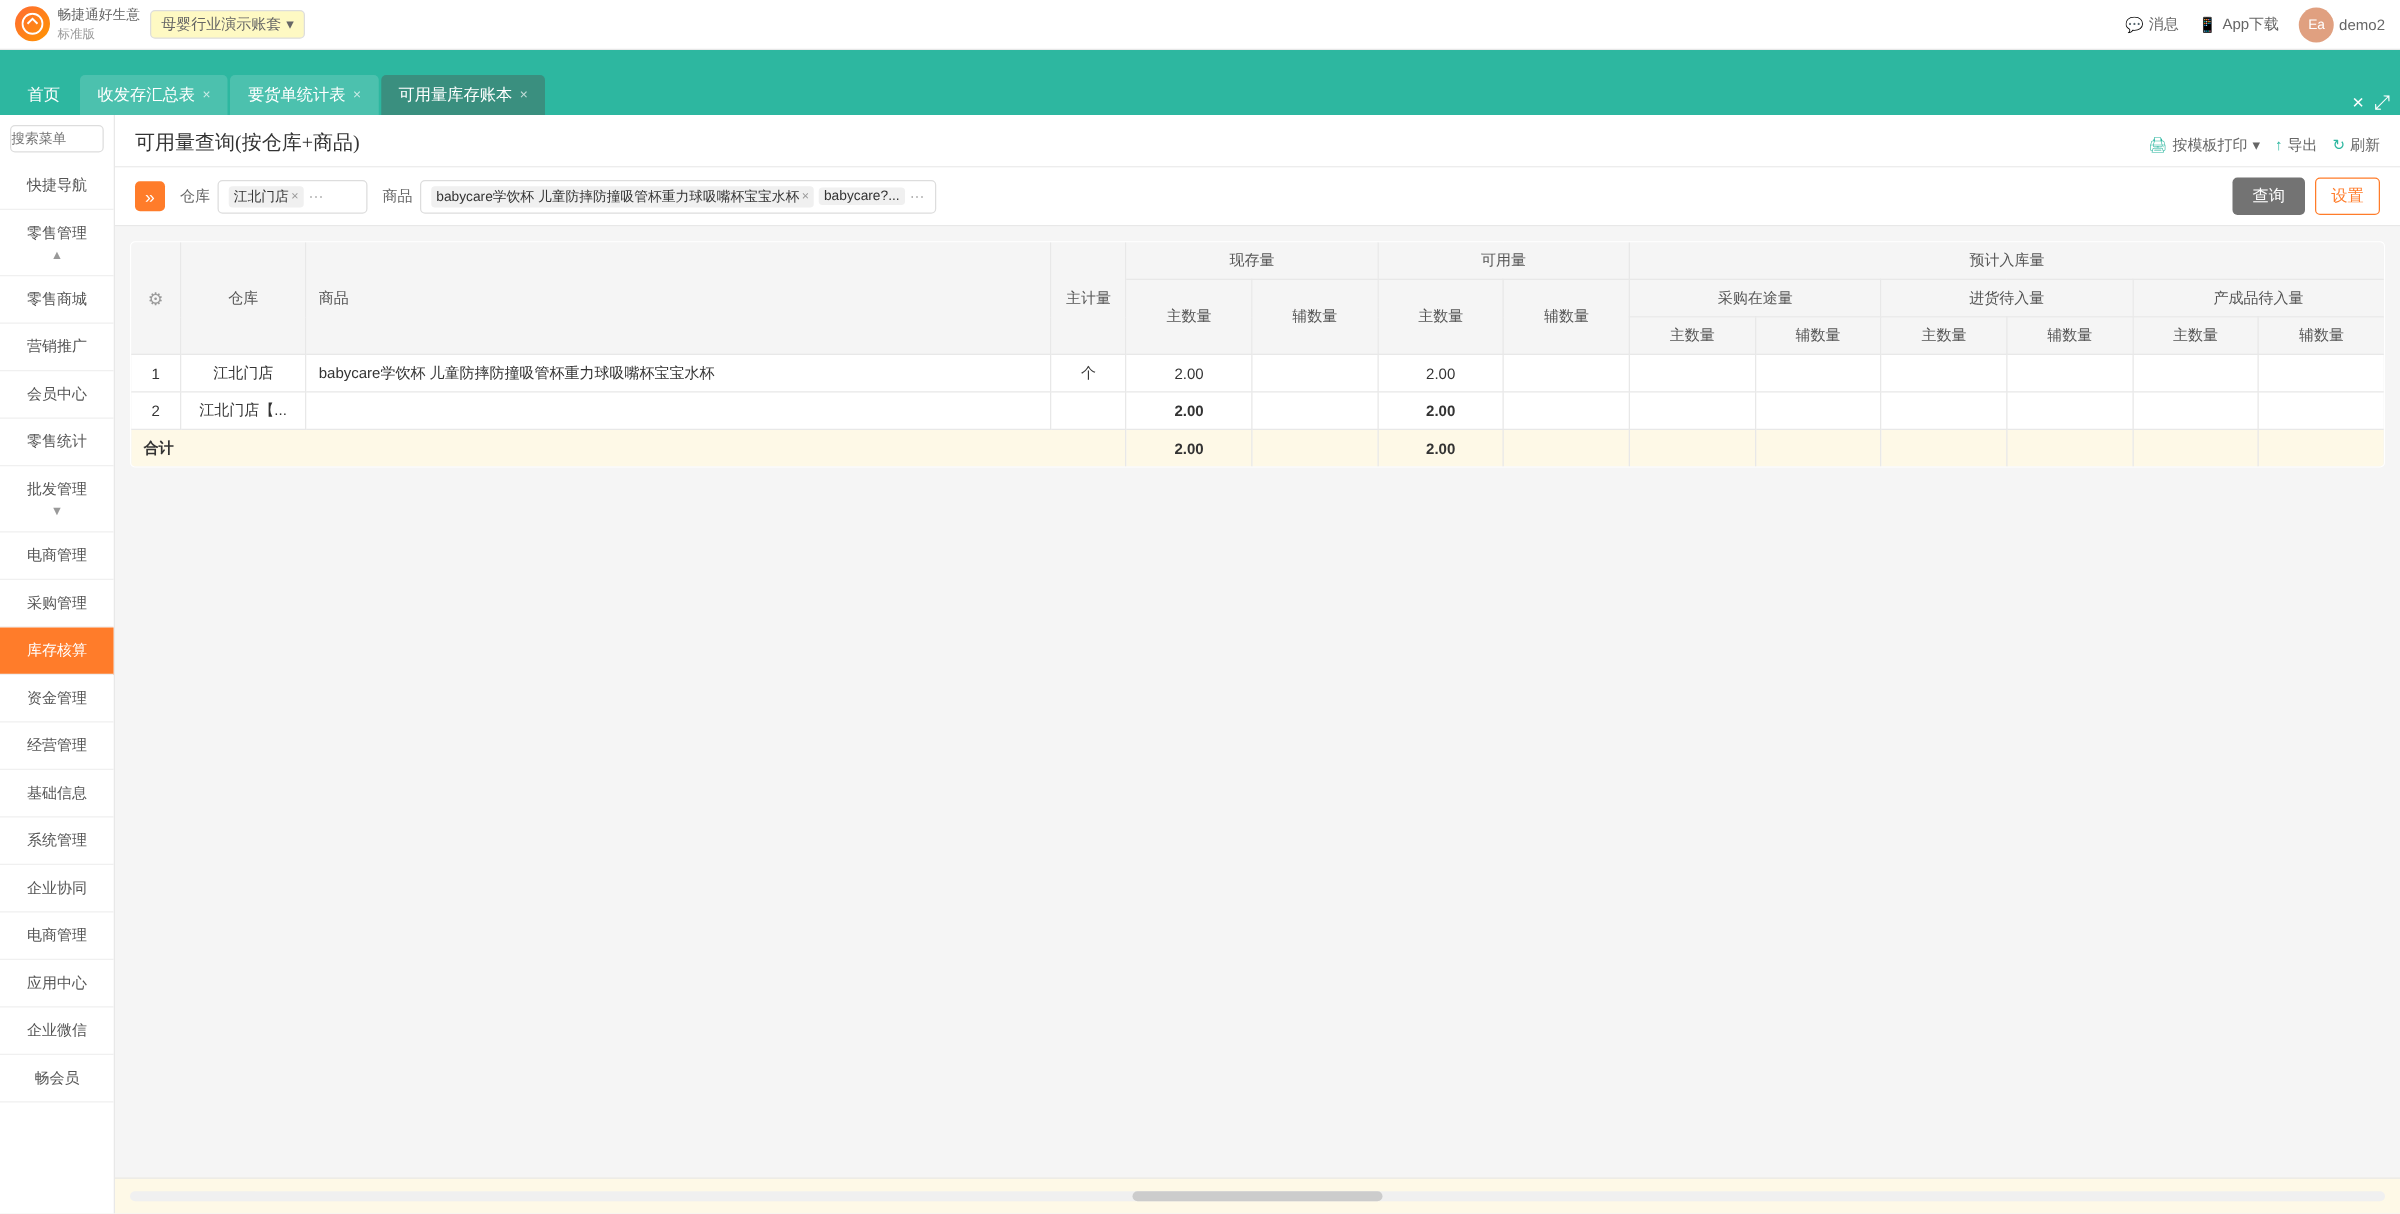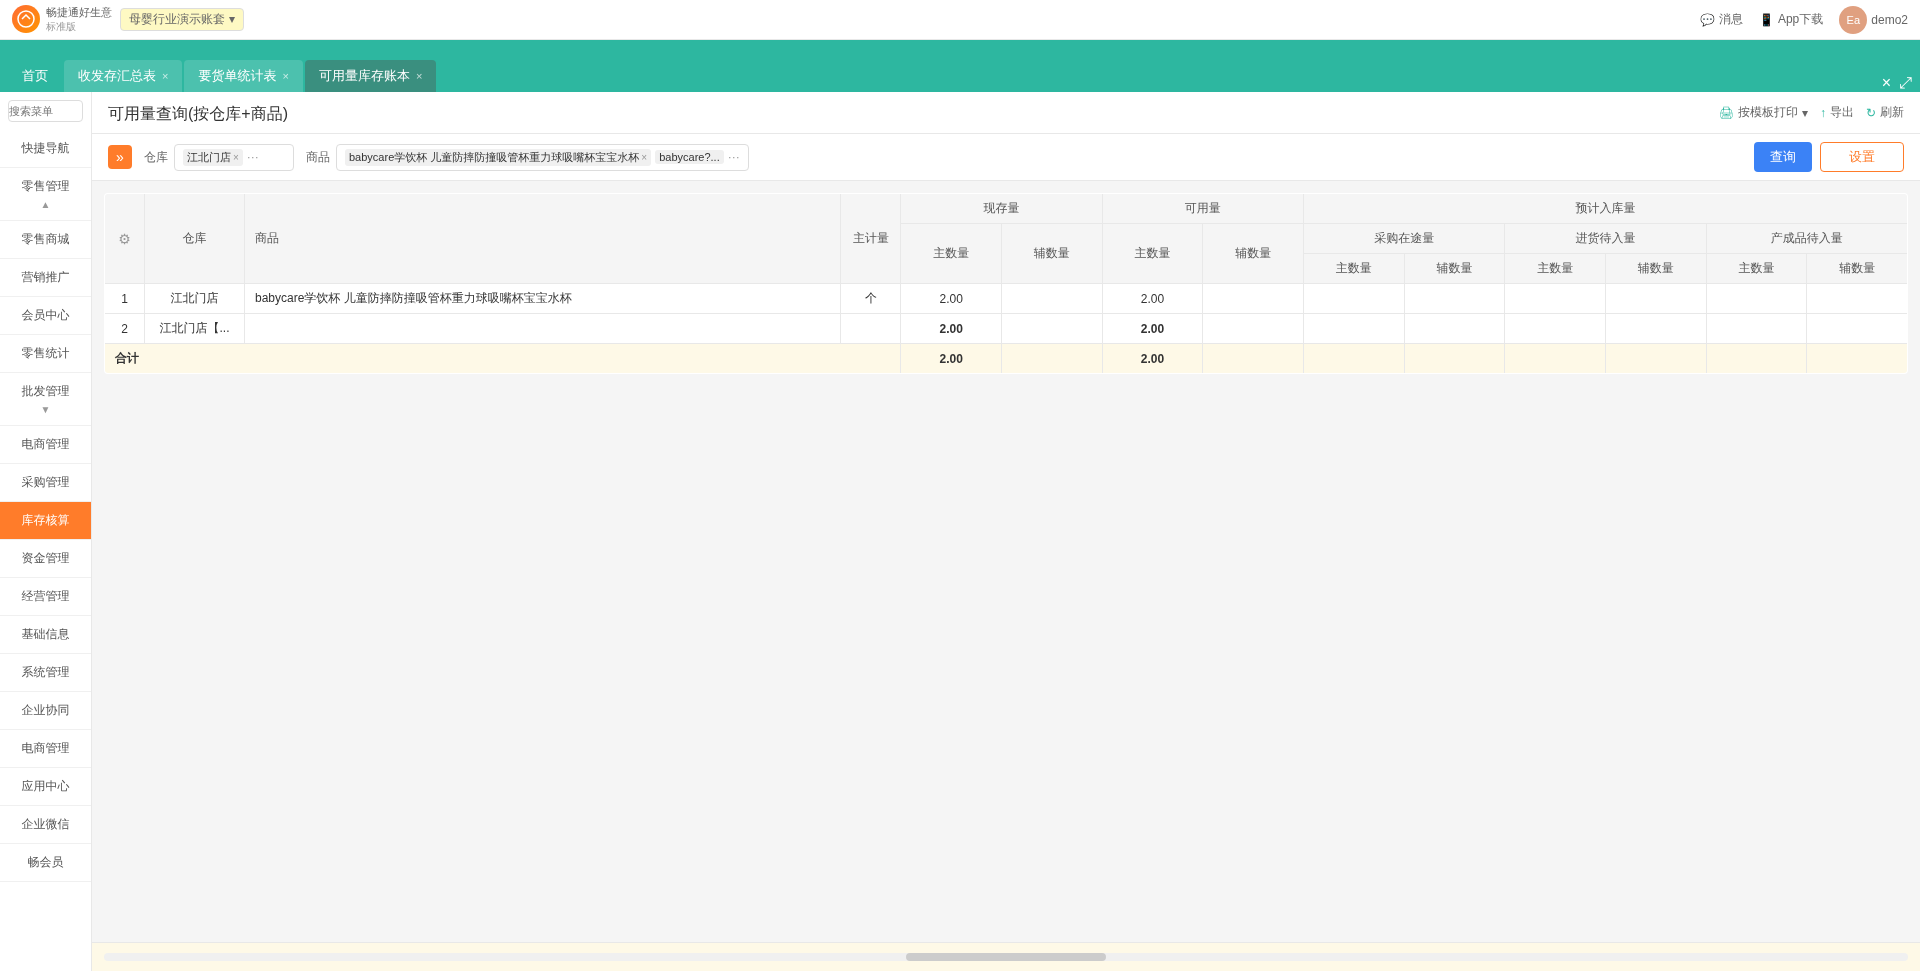--- a/index.html
+++ b/index.html
@@ -97,23 +97,24 @@
       overflow: hidden;
       background: #f5f5f5;
     }
 
     
     .page-header {
       background: #fff;
       padding: 12px 16px 8px;
       border-bottom: 1px solid #e8e8e8;
       display: flex;
-      align-items: flex-start;
+      align-items: flex-end;
       justify-content: space-between;
       flex-shrink: 0;
+      font-family: Liberation Serif, serif;
     }
     .page-title { font-size: 16px; font-weight: 500; color: #333; }
     .page-actions { display: flex; align-items: center; gap: 12px; }
     .page-action-btn { display: flex; align-items: center; gap: 4px; font-size: 12px; color: #666; cursor: pointer; }
     .page-action-btn .icon { color: #2db7a0; }
 
     
     .filter-bar {
       background: #fff;
       padding: 8px 16px;
@@ -135,22 +136,22 @@
       display: flex;
       align-items: center;
       gap: 4px;
       background: #fff;
       cursor: pointer;
     }
     .filter-tag { background: #f0f0f0; border-radius: 3px; padding: 1px 4px; font-size: 11px; display: flex; align-items: center; gap: 2px; }
     .filter-tag .del { color: #999; cursor: pointer; font-size: 10px; }
     .filter-ellipsis { color: #999; font-size: 12px; }
     .filter-actions { margin-left: auto; display: flex; gap: 8px; }
-    .btn-query { background: #3b82f6; color: #fff; border: none; border-radius: 4px; padding: 5px 16px; font-size: 13px; cursor: pointer; }
-    .btn-setting { background: #fff; color: #ff7c2a; border: 1px solid #ff7c2a; border-radius: 4px; padding: 5px 28px; font-size: 13px; cursor: pointer; }
+    .btn-query { background: #737373; color: #fff; border: none; border-radius: 4px; padding: 5px 16px; font-size: 13px; cursor: pointer; }
+    .btn-setting { background: #fff; color: #ff7c2a; border: 1px solid #ff7c2a; border-radius: 4px; padding: 5px 12px; font-size: 13px; cursor: pointer; }
 
     
     .table-container {
       flex: 1;
       overflow: auto;
       padding: 12px;
     }
     .data-table {
       width: 100%;
       border-collapse: collapse;

